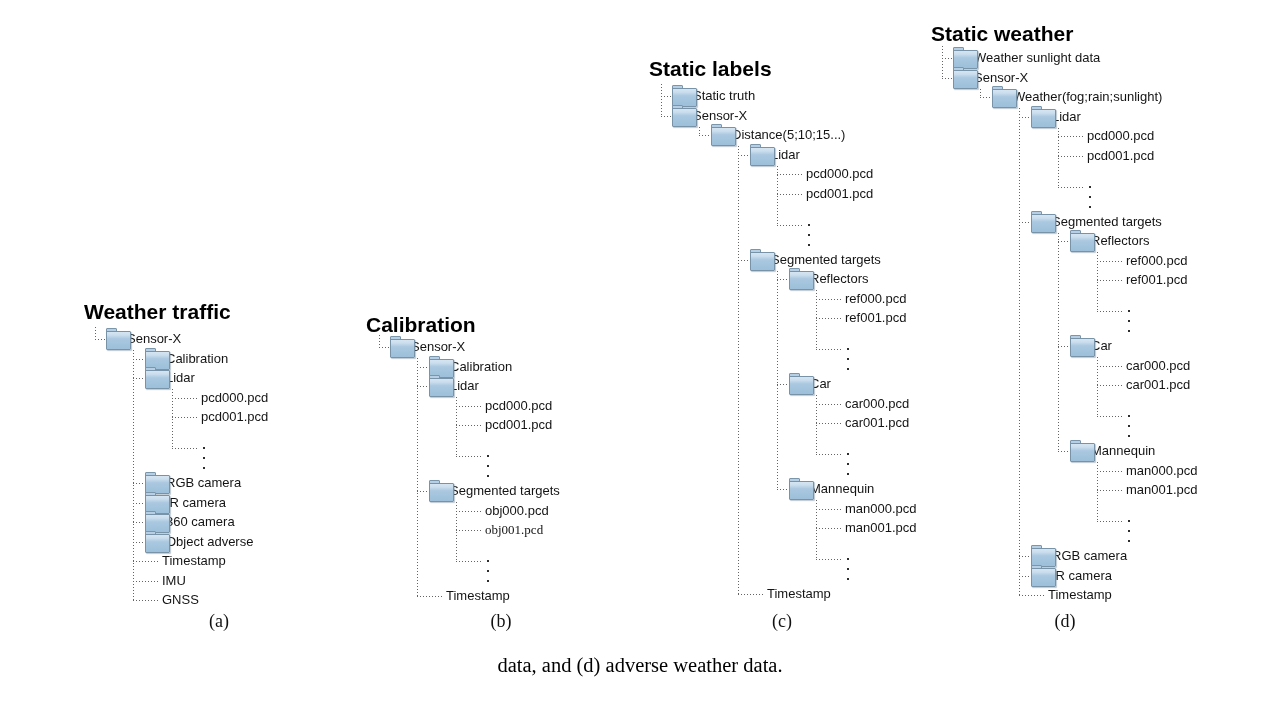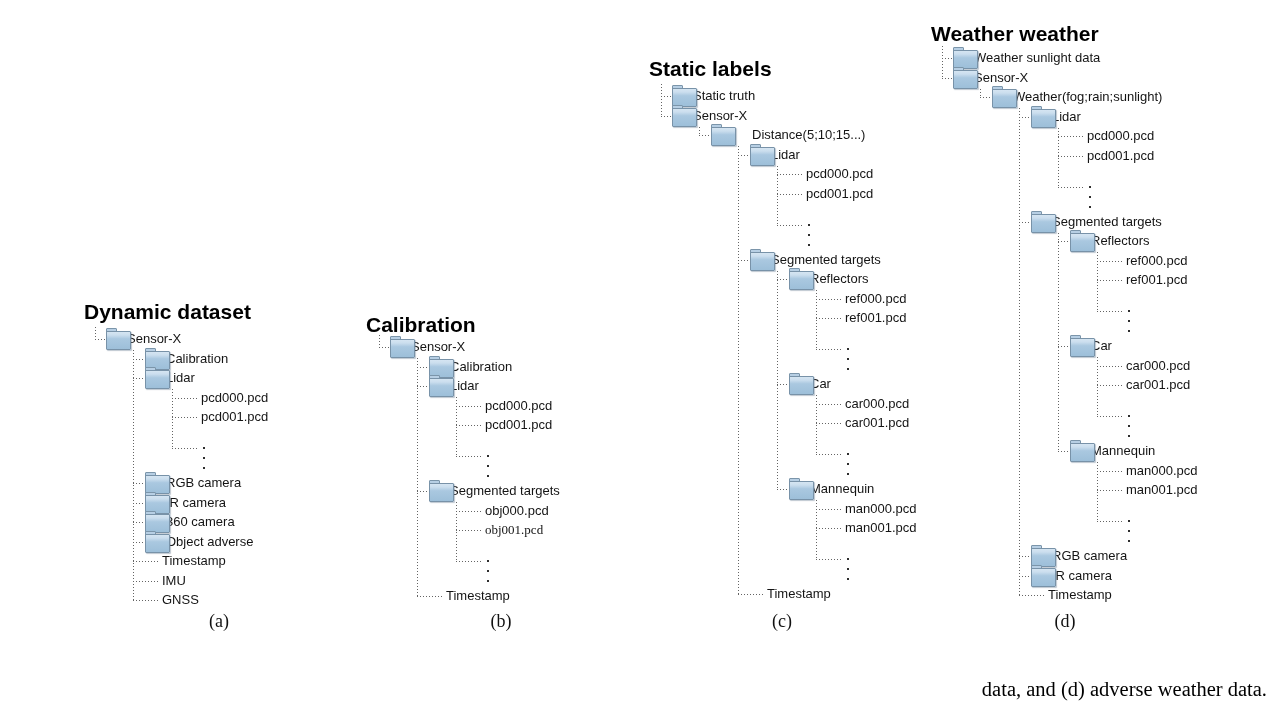--- a/index.html
+++ b/index.html
@@ -54,31 +54,31 @@
   }
 
   .vdots{position:absolute;z-index:2;width:4px;height:22px;}
   .vdots .dot{position:absolute;width:2px;height:2px;background:#2e2e2e;}
 
   .caption{
     position:absolute;left:13px;top:649px;width:1254px;z-index:4;color:#000;
     font:20.5px/32px "Liberation Serif","DejaVu Serif",serif;
   }
   .caption .l1{text-align:justify;text-align-last:justify;}
-  .caption .l2{text-align:right;margin-top:24px;}
+  .caption .l2{text-align:center;}
 </style>
 </head>
 <body>
 
 <div id="figure">
 
-  <div class="tree-title" id="title-a">Dynamic dataset</div>
+  <div class="tree-title" id="title-a">Weather traffic</div>
   <div class="tree-title" id="title-b">Calibration</div>
   <div class="tree-title" id="title-c">Static labels</div>
-  <div class="tree-title" id="title-d">Weather weather</div>
+  <div class="tree-title" id="title-d">Static weather</div>
 
   <div class="tree-tag" id="tag-a">(a)</div>
   <div class="tree-tag" id="tag-b">(b)</div>
   <div class="tree-tag" id="tag-c">(c)</div>
   <div class="tree-tag" id="tag-d">(d)</div>
 
   <div class="caption">
     <div class="l2">data, and (d) adverse weather data.</div>
   </div>
 
@@ -225,21 +225,21 @@
     <span class="nlabel" style="left: 693px; top: 88px;">Static truth</span>
     <div class="folder" style="left: 672px; top: 85px;">
       <div class="ftab"></div>
       <div class="fbody"></div>
     </div>
     <span class="nlabel" style="left: 693px; top: 107.5px;">Sensor-X</span>
     <div class="folder" style="left: 672px; top: 104.5px;">
       <div class="ftab"></div>
       <div class="fbody"></div>
     </div>
-    <span class="nlabel" style="left: 752px; top: 127px; text-align: center;">Distance(5;10;15...)</span>
+    <span class="nlabel" style="left: 732px; top: 127px; text-align: center;">Distance(5;10;15...)</span>
     <div class="folder" style="left: 711px; top: 124px;">
       <div class="ftab"></div>
       <div class="fbody"></div>
     </div>
     <span class="nlabel" style="left: 771px; top: 146.5px;">Lidar</span>
     <div class="folder" style="left: 750px; top: 143.5px;">
       <div class="ftab"></div>
       <div class="fbody"></div>
     </div>
     <span class="nlabel" style="left: 806px; top: 166px;">pcd000.pcd</span>

